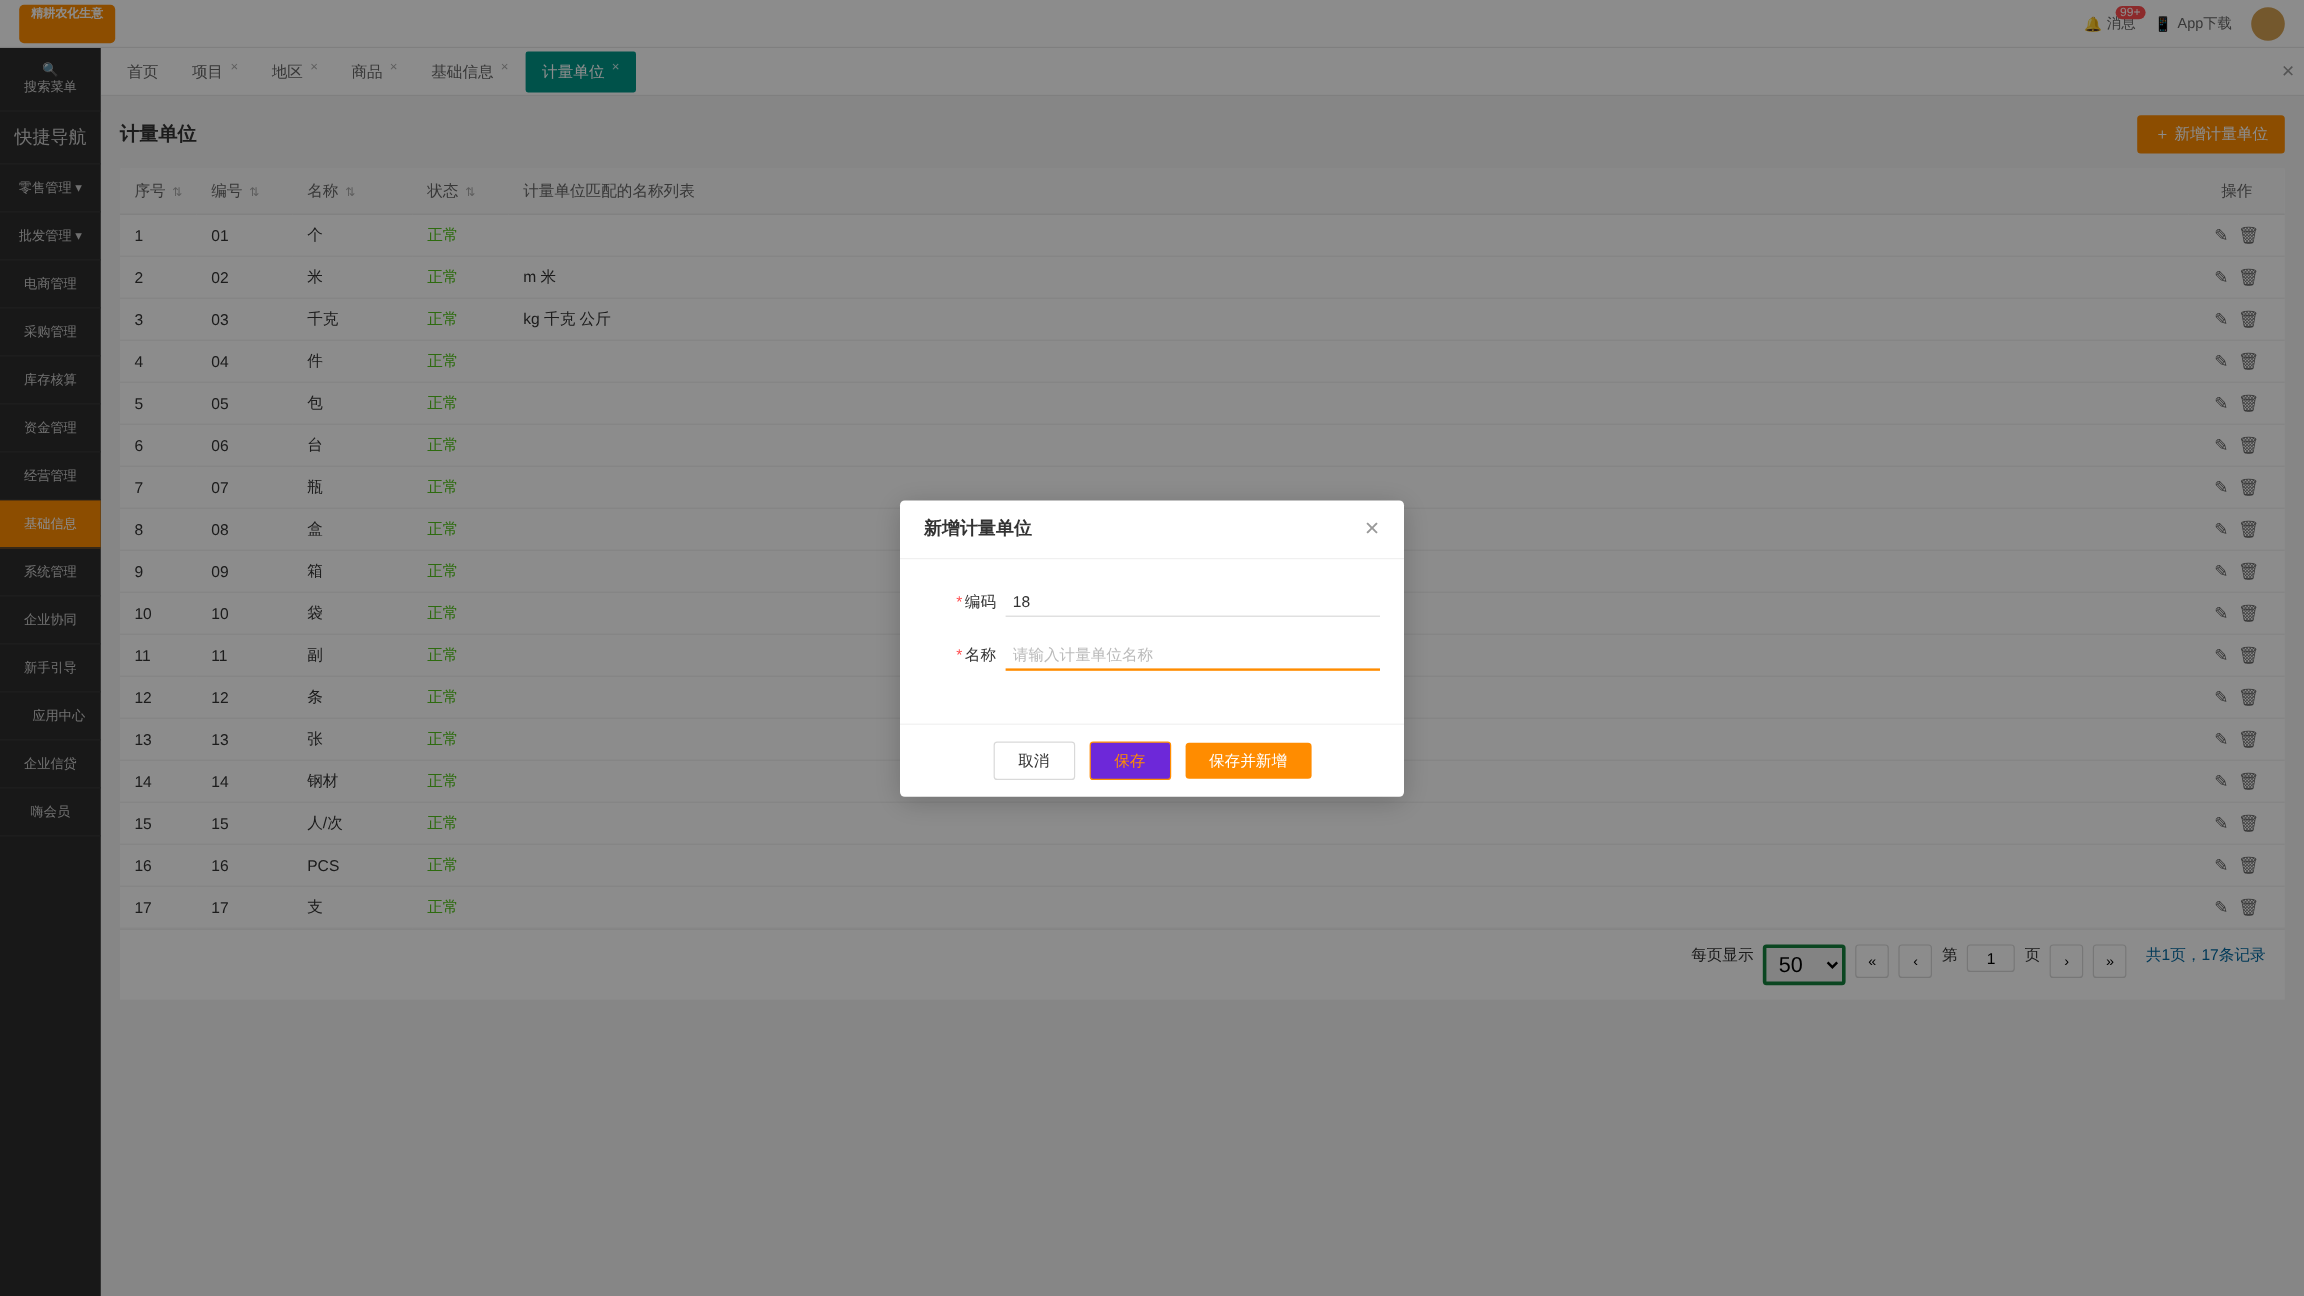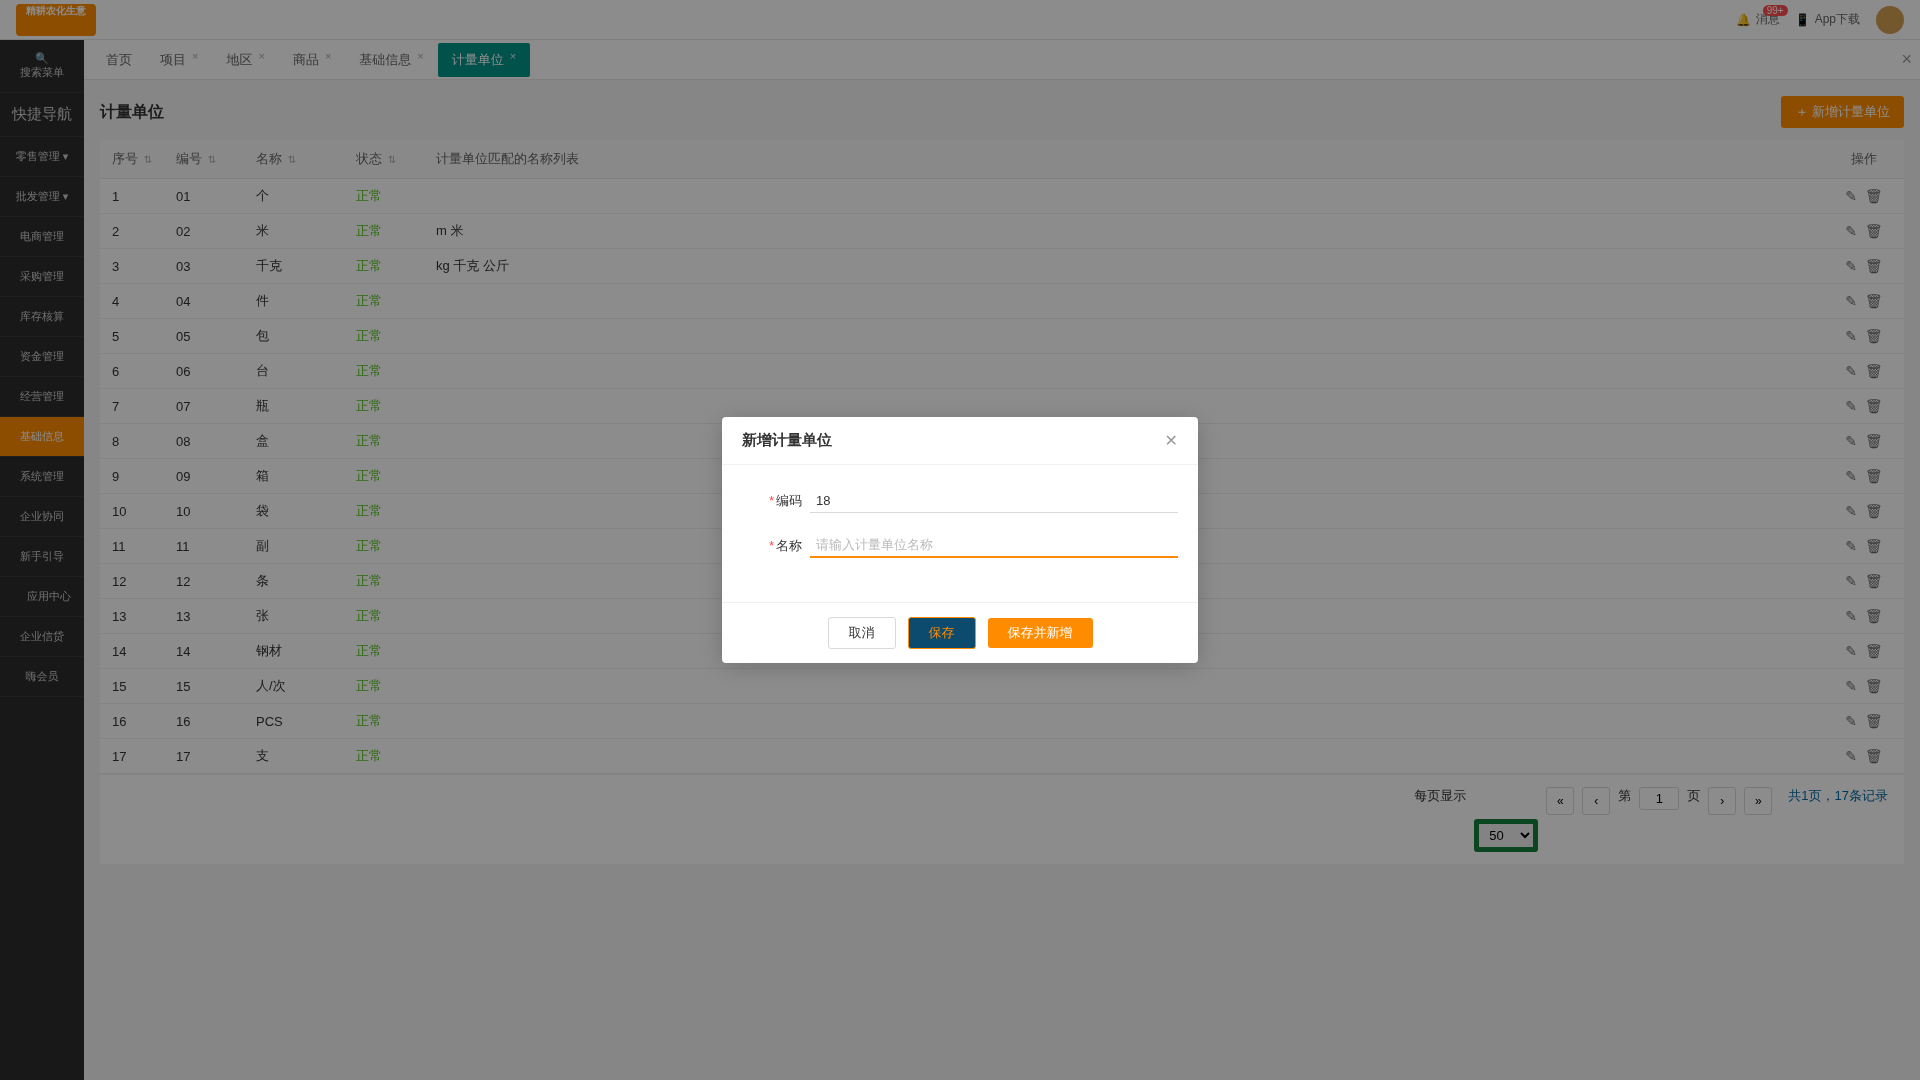--- a/index.html
+++ b/index.html
@@ -139,21 +139,21 @@
     .pagination {
       display: flex;
       align-items: flex-start;
       justify-content: flex-end;
       padding: 12px 16px;
       background: #fff;
       border-top: 1px solid #f0f0f0;
       gap: 8px;
       font-size: 13px;
     }
-    .pagination select { border: 5px solid #15803d; border-radius: 3px; padding: 3px 6px; font-size: 13px; margin-top: 32px; }
+    .pagination select { border: 3px solid #15803d; border-radius: 3px; padding: 3px 6px; font-size: 18px; }
     .page-btn {
       width: 28px; height: 28px;
       border: 1px solid #d9d9d9;
       background: #fff;
       cursor: pointer;
       border-radius: 3px;
       display: flex; align-items: center; justify-content: center;
       font-size: 12px;
     }
     .page-input { width: 40px; border: 1px solid #d9d9d9; border-radius: 3px; padding: 3px 6px; text-align: center; font-size: 13px; }
@@ -165,21 +165,21 @@
       width: 100%; height: 100%;
       background: rgba(0,0,0,0.45);
       z-index: 100;
       display: flex;
       align-items: center;
       justify-content: center;
     }
     .modal {
       background: #fff;
       border-radius: 4px;
-      width: 476px;
+      width: 420px;
       box-shadow: 0 4px 24px rgba(0,0,0,0.2);
     }
     .modal-header {
       display: flex;
       align-items: center;
       justify-content: space-between;
       padding: 14px 20px;
       border-bottom: 1px solid #f0f0f0;
     }
     .modal-title { font-size: 15px; font-weight: bold; color: #333; }
@@ -221,21 +221,21 @@
       border: 1px solid #d9d9d9;
       background: #fff;
       color: #333;
       padding: 6px 20px;
       border-radius: 3px;
       cursor: pointer;
       font-size: 13px;
     }
     .btn-save {
       border: 1px solid #ff8c00;
-      background: #0c4a6e;
+      background: #6d28d9;
       color: #ff8c00;
       padding: 6px 20px;
       border-radius: 3px;
       cursor: pointer;
       font-size: 13px;
     }
     .btn-save-new {
       background: #ff8c00;
       color: #fff;
       border: none;

